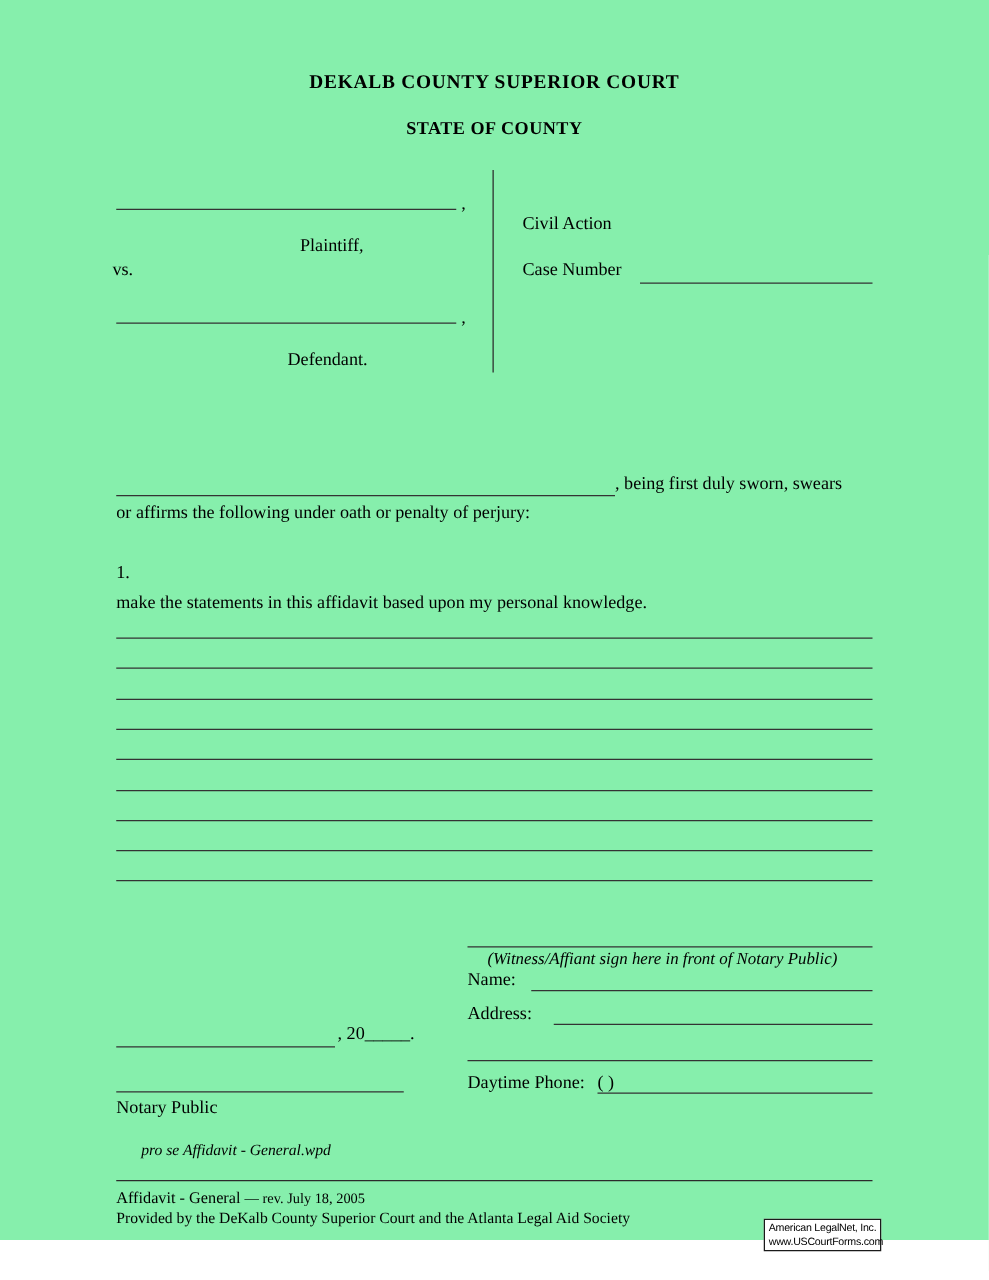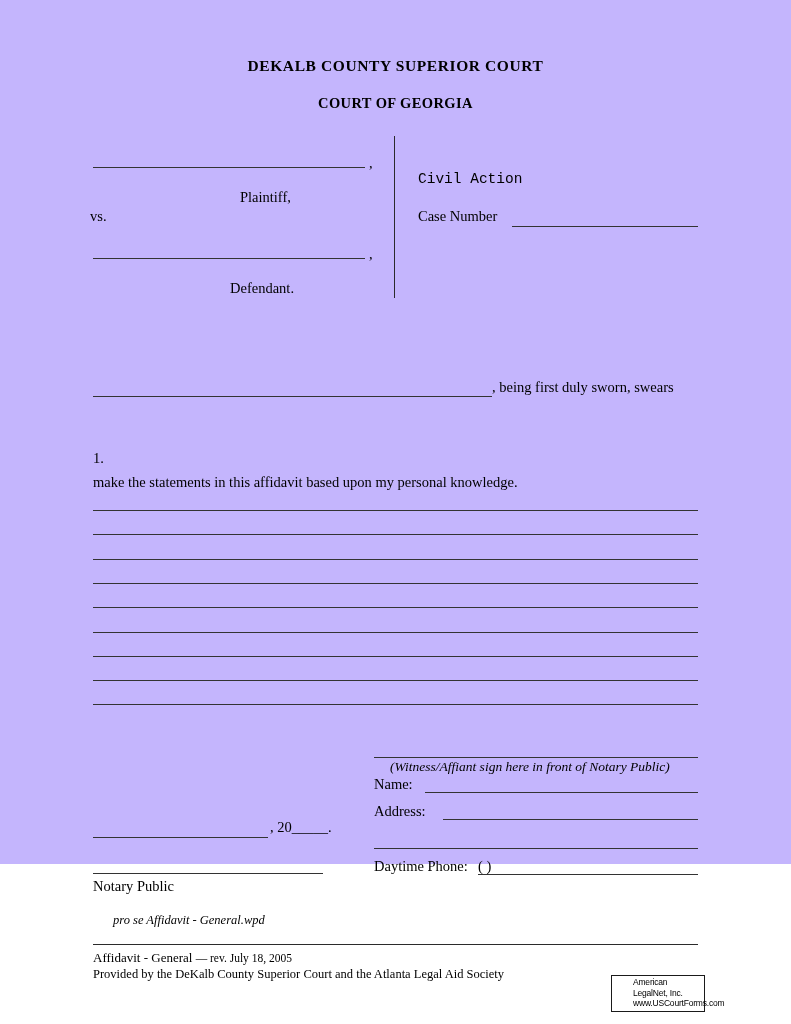--- a/index.html
+++ b/index.html
@@ -13,22 +13,22 @@
     position: relative;
     font-family: "Liberation Serif", "DejaVu Serif", serif;
     color: #000000;
     overflow: hidden;
   }
 
   .page {
     position: absolute;
     left: 0; top: 0;
     width: 791px;
-    height: 864px;
-    background: #c4b5fd;
+    height: 992px;
+    background: #86efac;
   }
 
   
   .court-title {
     position: absolute;
     left: 0; top: 57px;
     width: 791px;
     text-align: center;
     font-size: 15.5px;
     font-weight: bold;
@@ -64,21 +64,21 @@
   }
 
   #plaintiff-rule { left: 93px; top: 167px; width: 272px; }
   #plaintiff-comma { left: 369px; top: 155px; }
   #plaintiff-label { left: 240px; top: 189px; }
   #vs-label       { left: 90px;  top: 208px; }
   #defendant-rule { left: 93px; top: 258px; width: 272px; }
   #defendant-comma{ left: 369px; top: 246px; }
   #defendant-label{ left: 230px; top: 280px; }
 
-  #civil-action-label { left: 418px; top: 171px; font-family: Liberation Mono, monospace; }
+  #civil-action-label { left: 418px; top: 171px; }
   #case-number-label  { left: 418px; top: 208px; }
   #case-number-rule   { left: 512px; top: 226px; width: 186px; }
 
   
   .affidavit-title {
     position: absolute;
     left: 0; top: 340px;
     width: 791px;
     text-align: center;
     font-size: 15px;
@@ -196,56 +196,57 @@
     white-space: nowrap;
   }
 
   
   .legalnet-stamp {
     position: absolute;
     left: 611px; top: 975px;
     width: 94px;
     border: 1px solid #1a1a1a;
     background: #ffffff;
-    padding: 1px 2px 2px 21px;
+    padding: 1px 2px 2px 3px;
     box-sizing: border-box;
     font-family: "Liberation Sans", "DejaVu Sans", sans-serif;
     font-size: 8.5px;
     line-height: 10.5px;
     color: #000000;
     letter-spacing: -0.2px;
   }
 </style>
 </head>
 <body>
 
 <div class="page">
 
   <div class="court-title">DEKALB COUNTY SUPERIOR COURT</div>
-  <div class="state-title">COURT OF GEORGIA</div>
+  <div class="state-title">STATE OF COUNTY</div>
 
   <div class="caption-divider"></div>
 
   <div class="rule" id="plaintiff-rule"></div>
   <div class="cap-text" id="plaintiff-comma">,</div>
   <div class="cap-text" id="plaintiff-label">Plaintiff,</div>
 
   <div class="cap-text" id="vs-label">vs.</div>
 
   <div class="rule" id="defendant-rule"></div>
   <div class="cap-text" id="defendant-comma">,</div>
   <div class="cap-text" id="defendant-label">Defendant.</div>
 
   <div class="cap-text" id="civil-action-label">Civil Action</div>
   <div class="cap-text" id="case-number-label">Case Number</div>
   <div class="rule" id="case-number-rule"></div>
 
 
   <div class="rule" id="sworn-rule"></div>
   <div id="sworn-tail">, being first duly sworn, swears</div>
+  <div id="sworn-line2">or affirms the following under oath or penalty of perjury:</div>
 
   <div class="para-num">1.</div>
   <div class="para-body-2">make the statements in this affidavit based upon my personal knowledge.</div>
 
   <div id="blank-lines-container">
       <div class="blank-line" style="top: 510px;"></div>
       <div class="blank-line" style="top: 534.3px;"></div>
       <div class="blank-line" style="top: 558.6px;"></div>
       <div class="blank-line" style="top: 582.9px;"></div>
       <div class="blank-line" style="top: 607.2px;"></div>

